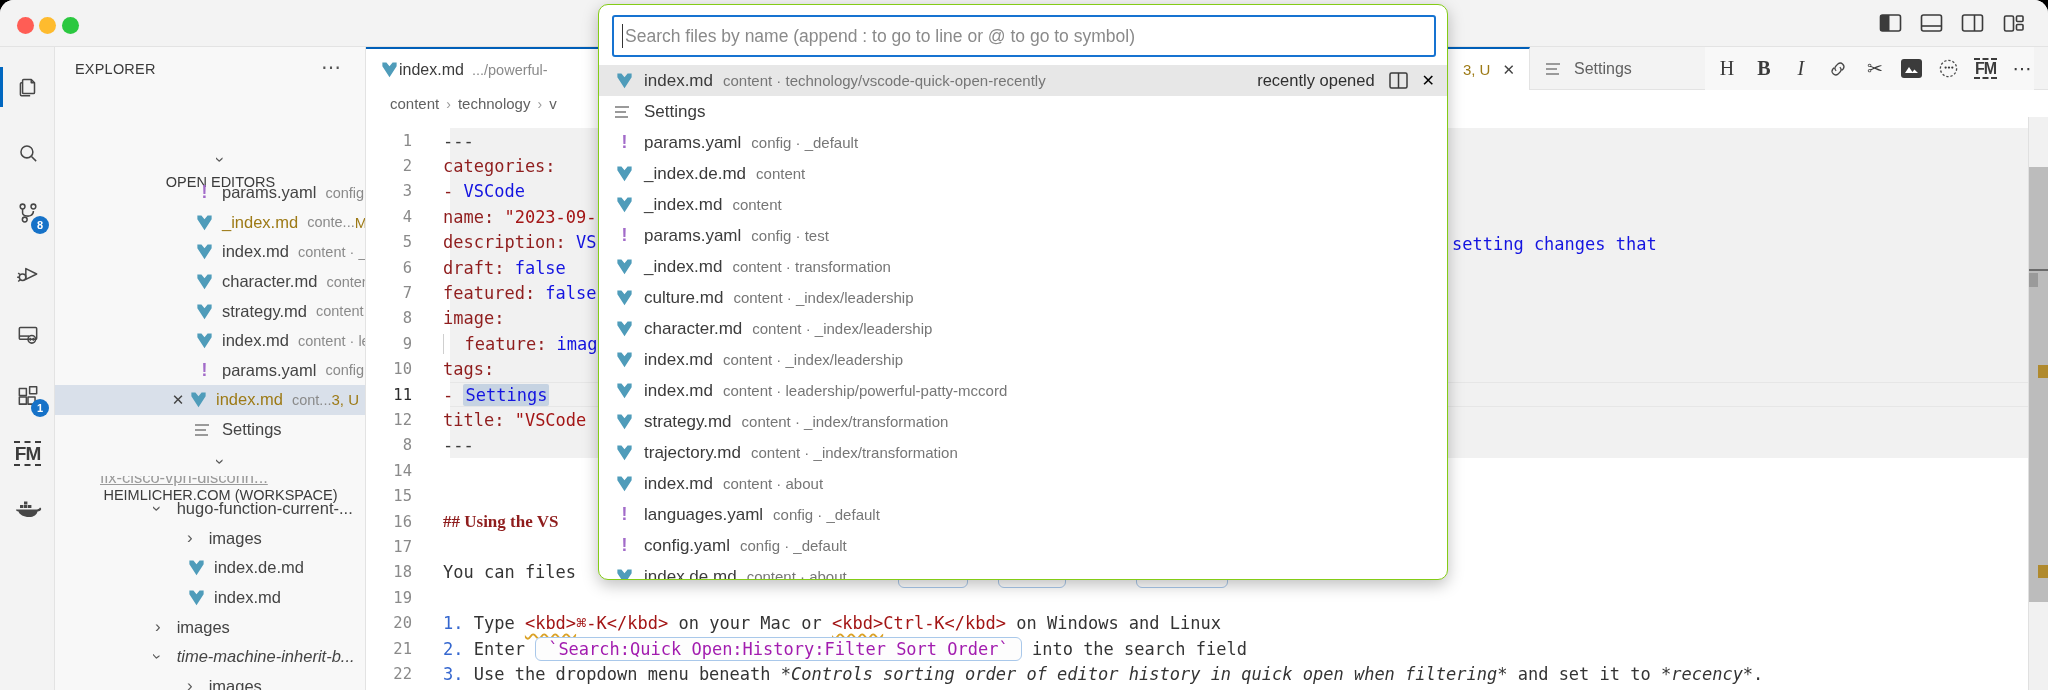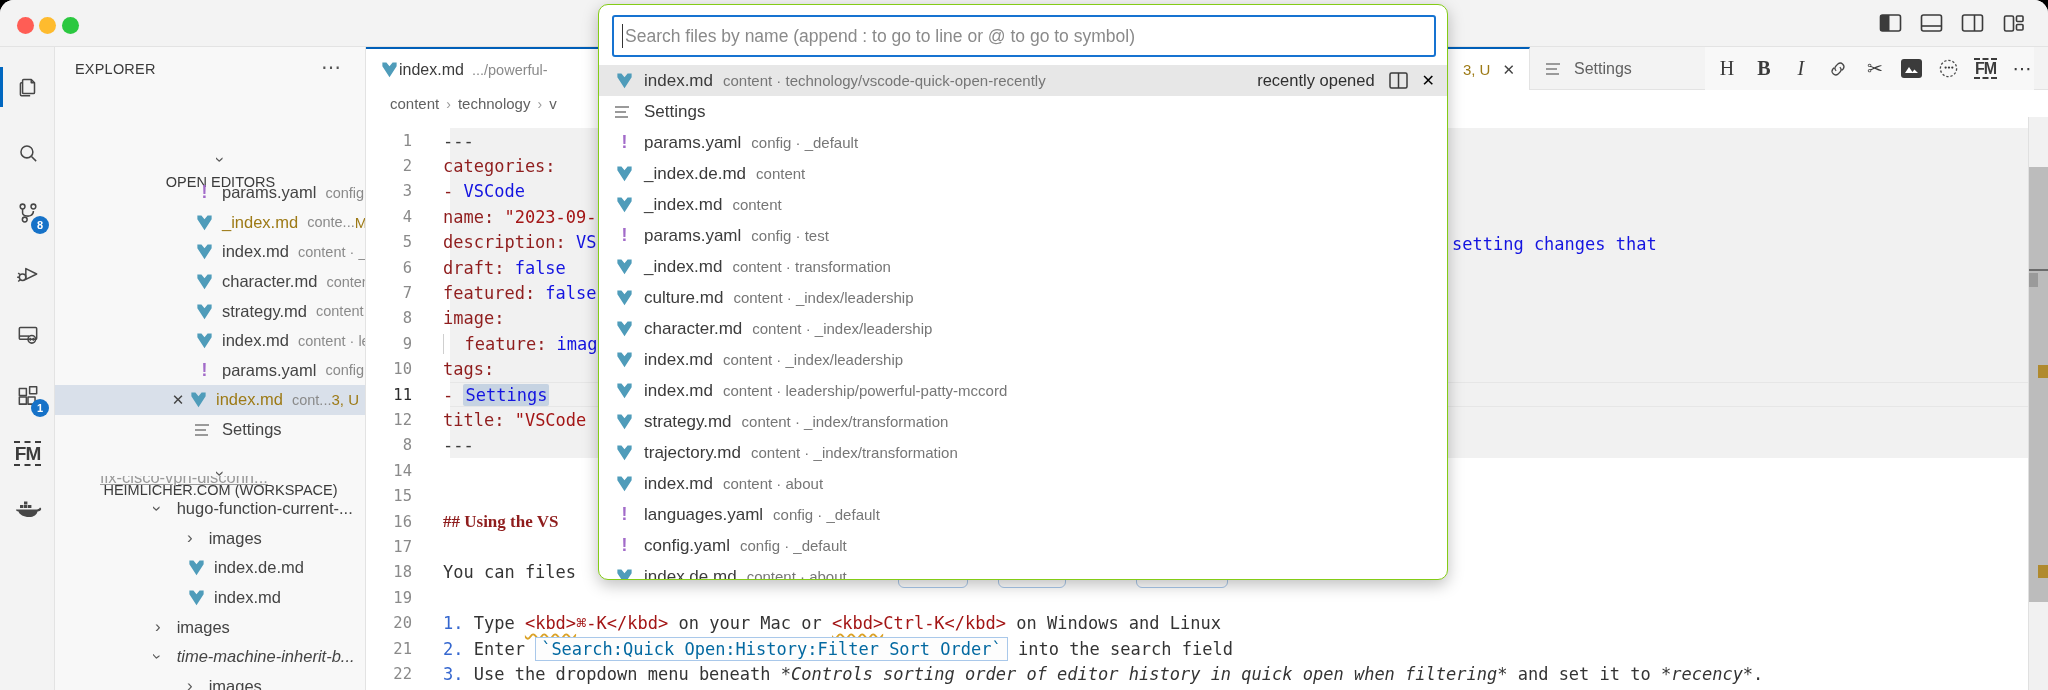--- a/index.html
+++ b/index.html
@@ -66,21 +66,21 @@
   .cline.cur .lnum{color:#2b2b2b;}
   .ltext{padding-left:7px;}
   .s-meta{color:#3c3c3c;} .s-key{color:#8f1d1d;} .s-str{color:#a31515;}
   .s-val{color:#1414e0;} .s-head{color:#8f1d1d;font-weight:700;font-family:Liberation Serif, serif;}
   .s-listnum{color:#3567cf;} .s-text{color:#343434;}
   .s-kbd{color:#a31515;}
   .s-kbdsq{color:#a31515;text-decoration:underline wavy #dba227 2px;text-underline-offset:4px;}
   .s-italic{color:#343434;font-style:italic;}
   .s-valhl{color:#1414e0;background:#c6d3e2;border-radius:2px;padding:1px 2px;}
   .s-guide{border-left:1px solid #cfcfcf;}
-  .s-codebox{color:#0369a1;border:1.5px solid #a9c8ea;border-radius:0;background:#fdfdfd;padding:1px 5px;}
+  .s-codebox{color:#a21caf;border:1.5px solid #a9c8ea;border-radius:6px;background:#fdfdfd;padding:1px 12px;}
   .frag-right{position:absolute;color:#1414e0;font-family:"DejaVu Sans Mono","Liberation Mono",monospace;font-size:17px;}
 
   
   .peek-box{position:absolute;height:24px;border:1.5px solid #a9c8ea;border-radius:6px;background:#fff;z-index:5;}
   .peek-mark{position:absolute;width:7px;height:5px;background:#8e1d1d;border-radius:1px;z-index:6;}
 
   
   .vscroll{position:absolute;right:0;top:70px;width:20px;height:573px;background:#f1f1f1;border-left:1px solid #e0e0e0;}
   .vthumb{position:absolute;left:0;width:20px;top:50px;height:435px;background:#bcbcbc;}
   .vmark-line{position:absolute;left:0;width:20px;top:152px;height:2px;background:#6b6b6b;}
@@ -300,21 +300,21 @@
                 <g fill="#9a9a9a">
                   <rect x="0" y="1" width="14" height="2"></rect>
                   <rect x="0" y="6" width="11" height="2"></rect>
                   <rect x="0" y="11" width="13" height="2"></rect>
                 </g>
               </svg>
             </span>
             <span class="fname">Settings</span>
           </div>
         </div>
-    <div class="sb-sec" style="top:418px;padding-left:21px;gap:0;">
+    <div class="sb-sec" style="top:406px;padding-left:21px;gap:17px;">
       <span class="chev open">›</span>
       <span>HEIMLICHER.COM (WORKSPACE)</span>
     </div>
     <div class="clipped-row" style="top:429px;">
       <div class="inner" style="padding-left:45px;">fix-cisco-vpn-disconn...</div>
     </div>
     <div id="workspaceTree" style="position:absolute;top:447px;left:0;width:100%;">
           <div class="sb-row" style="padding-left: 100px;">
             <span class="chev open">›</span>
             <span style="width:8px"></span>

